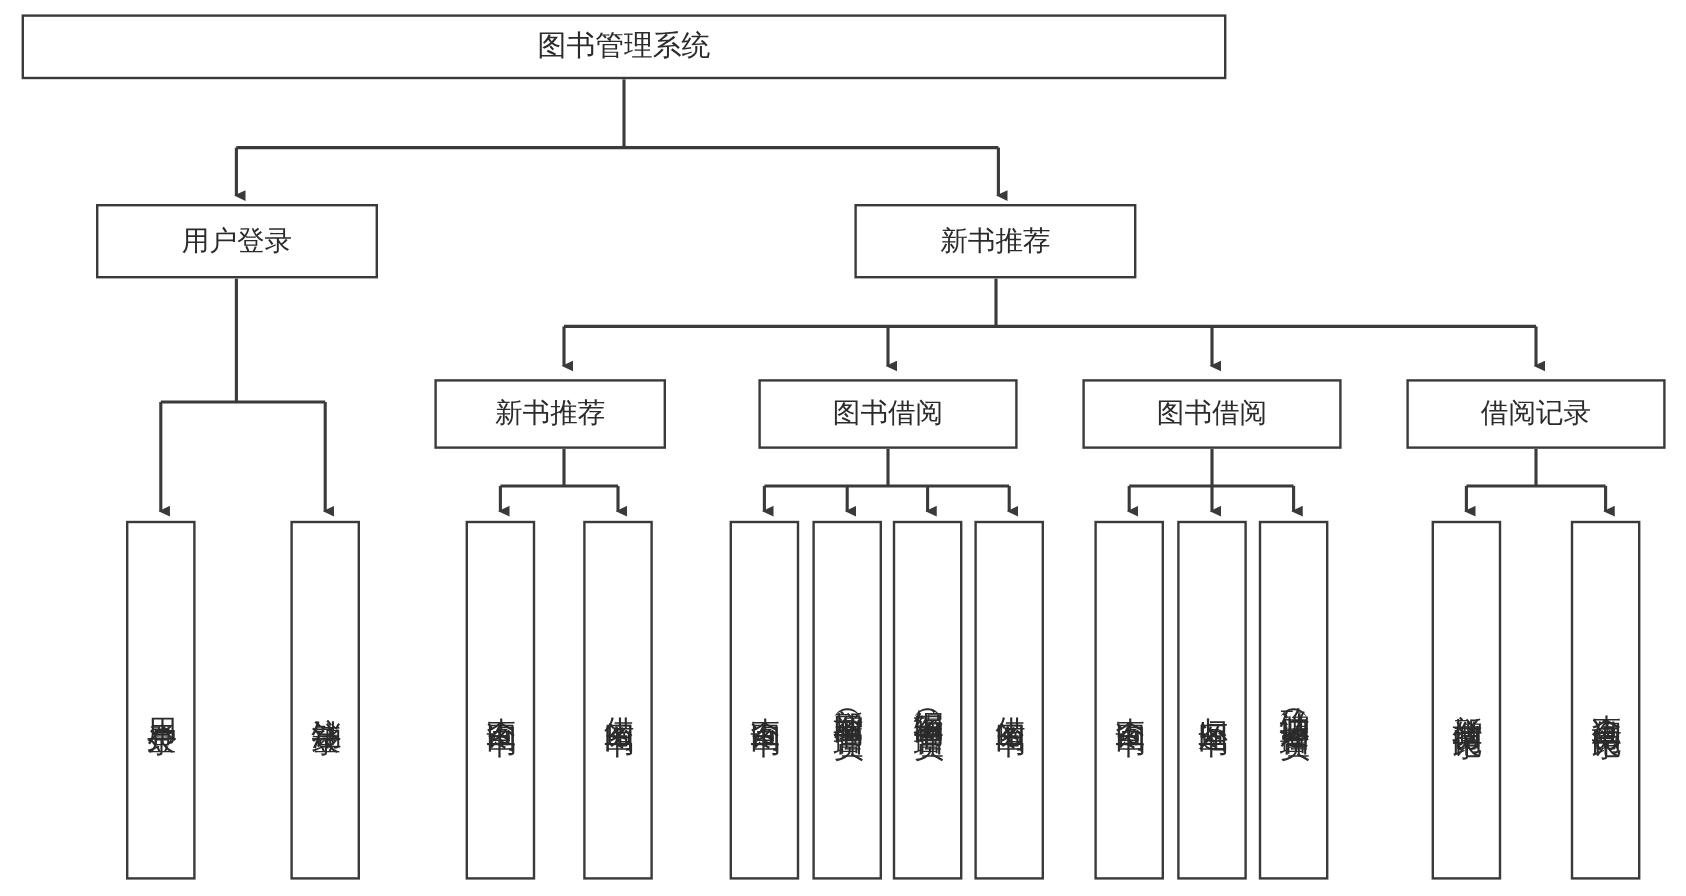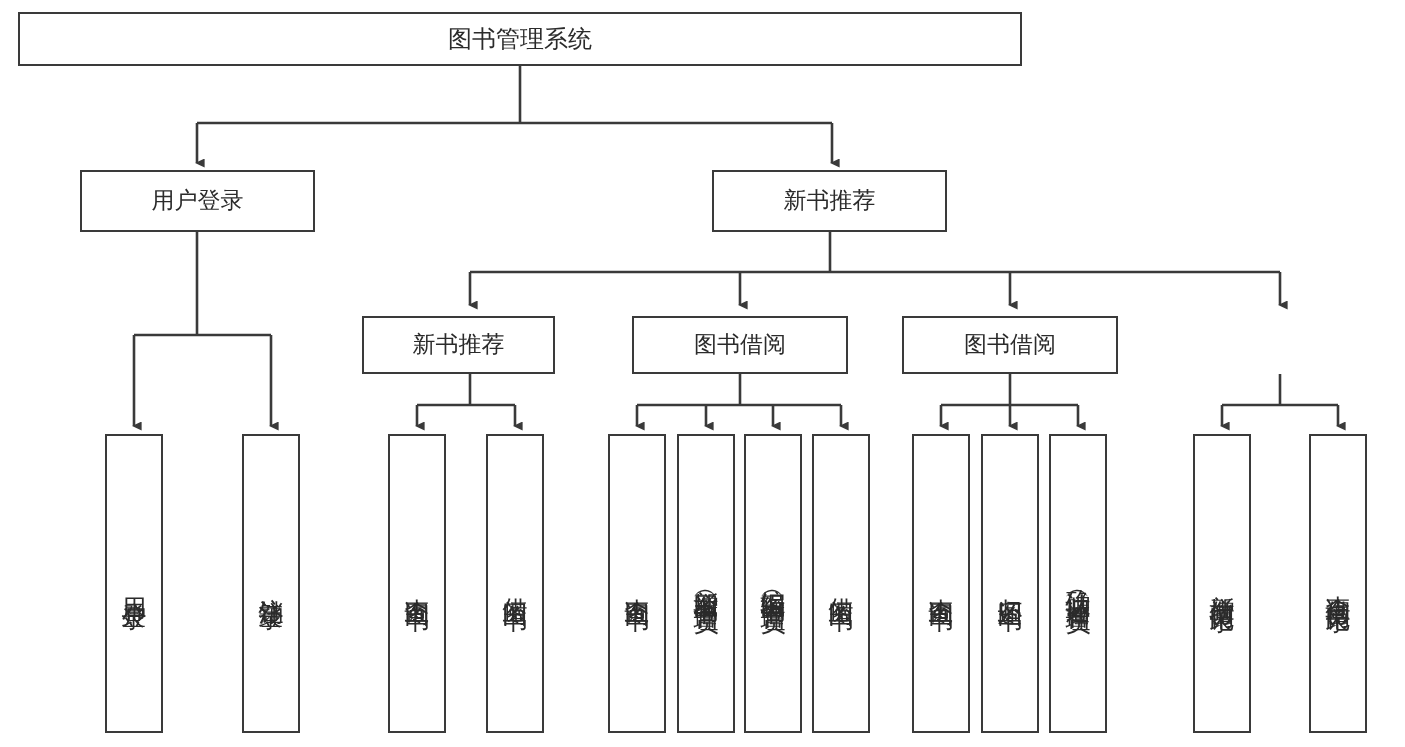--- a/index.html
+++ b/index.html
@@ -125,20 +125,23 @@
 
   <div class="node h" style="left:362px;top:316px;width:193px;height:58px;">
     <span class="lbl">新书推荐</span>
   </div>
   <div class="node h" style="left:632px;top:316px;width:216px;height:58px;">
     <span class="lbl">图书借阅</span>
   </div>
   <div class="node h" style="left:902px;top:316px;width:216px;height:58px;">
     <span class="lbl">图书借阅</span>
   </div>
+  <div class="node h" style="left:1172px;top:316px;width:216px;height:58px;">
+    <span class="lbl">借阅记录</span>
+  </div>
 
   <div class="node v" style="left:105px;top:434px;width:58px;height:299px;">
     <span class="lbl">用户登录</span>
   </div>
   <div class="node v" style="left:242px;top:434px;width:58px;height:299px;">
     <span class="lbl">注销登录</span>
   </div>
 
   <div class="node v" style="left:388px;top:434px;width:58px;height:299px;">
     <span class="lbl">查询图书</span>

